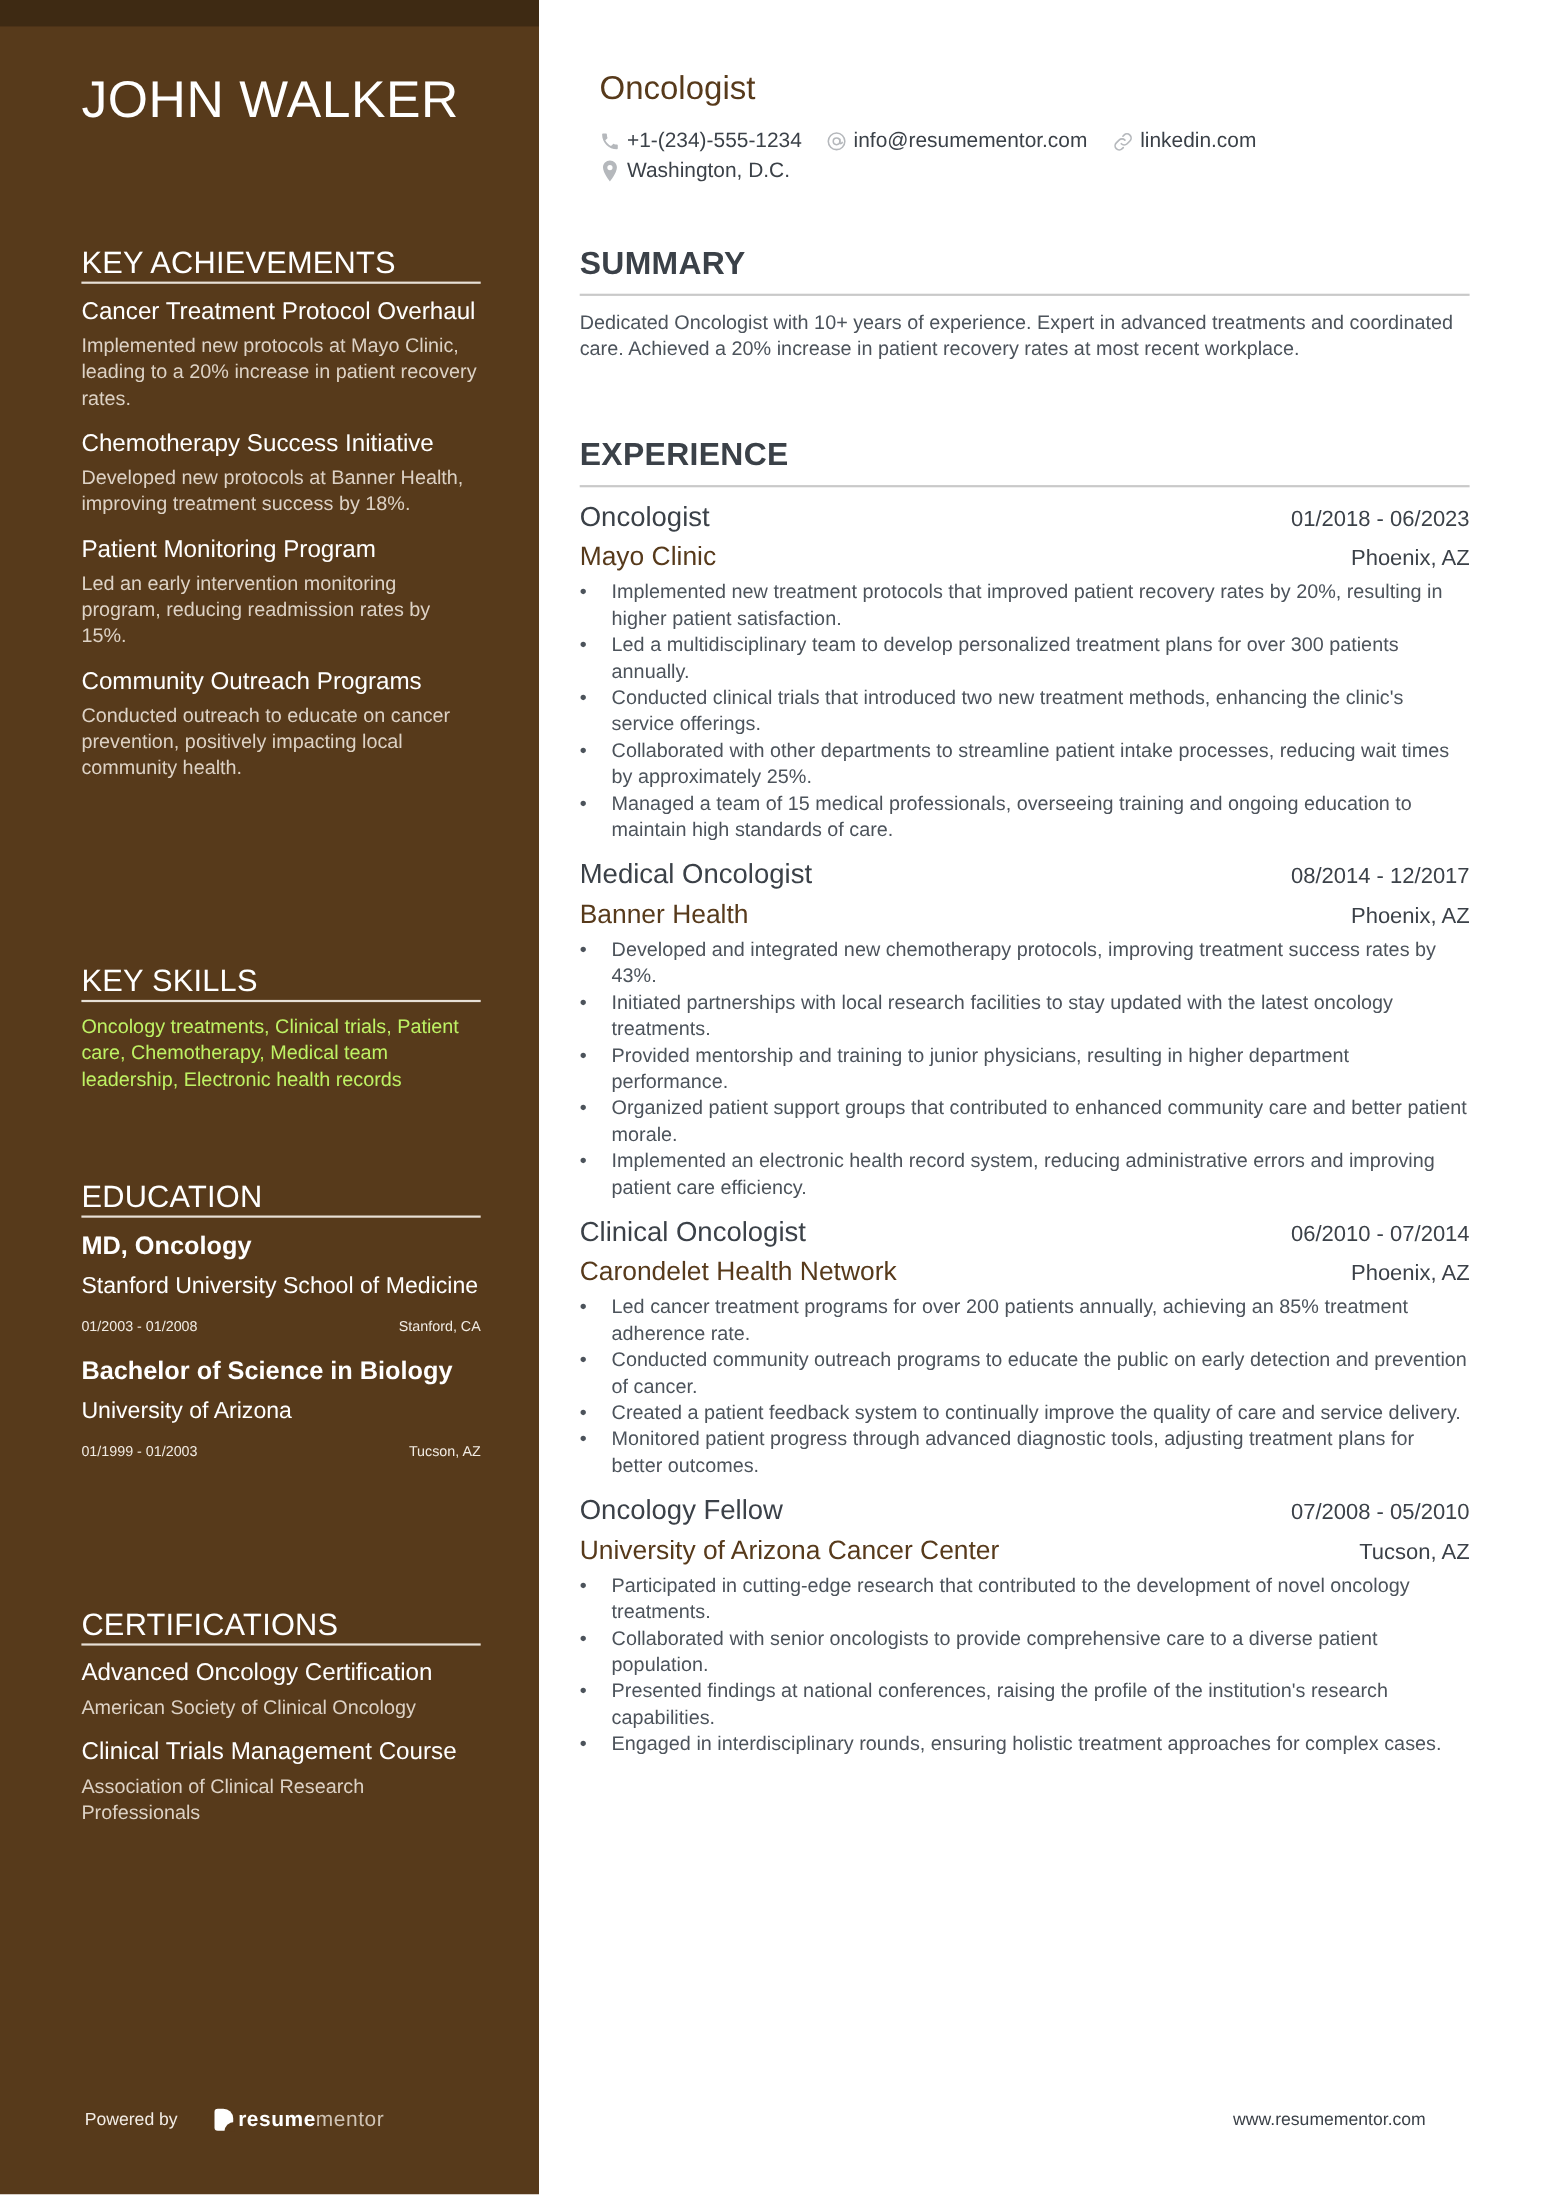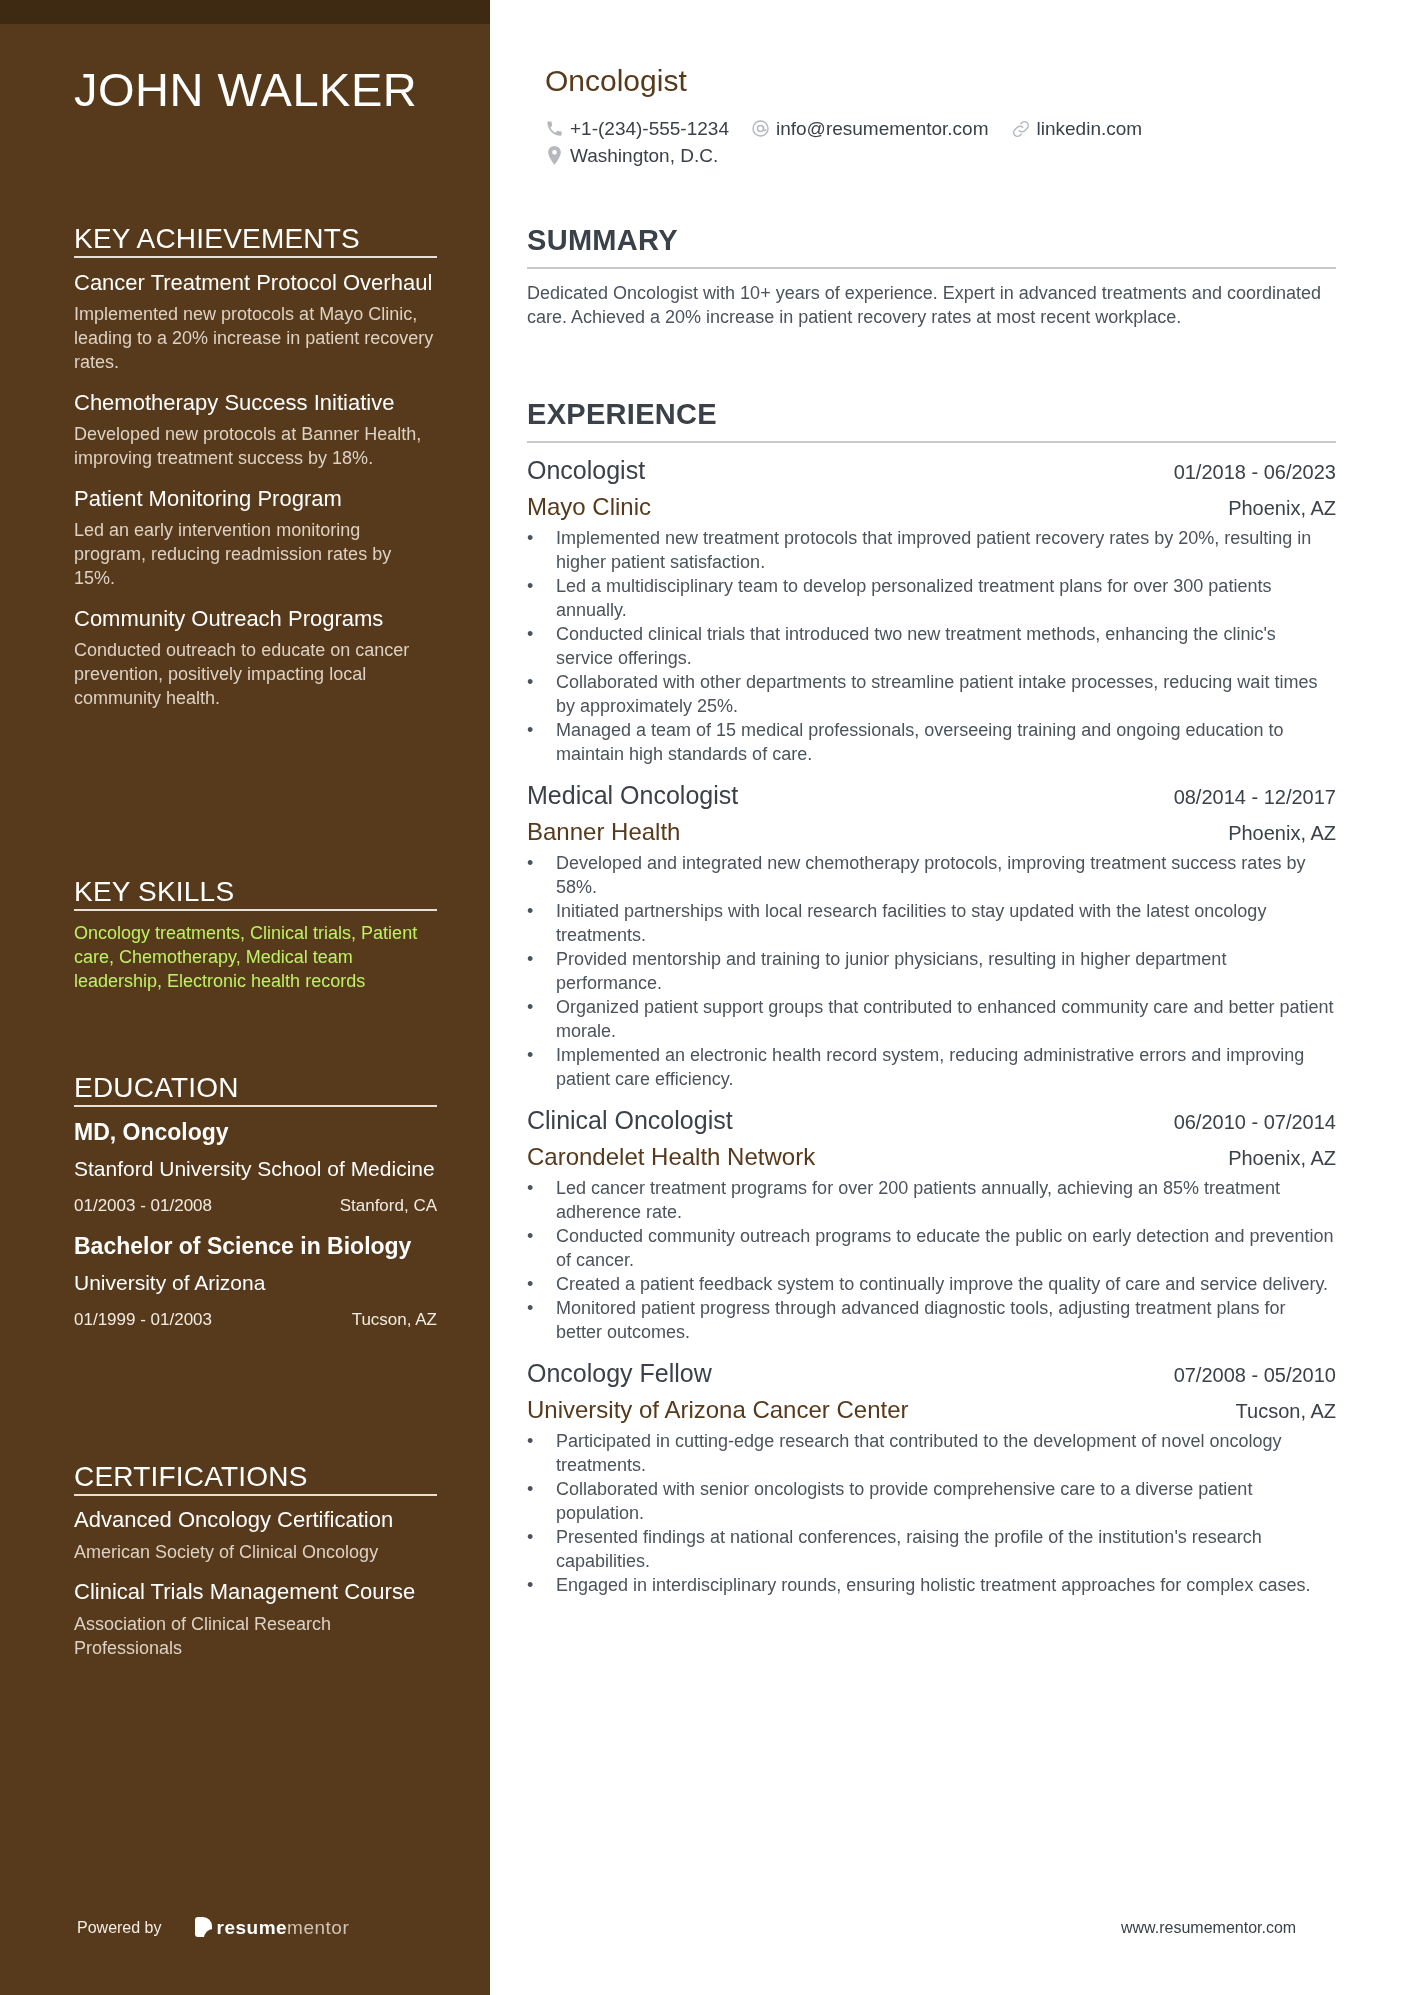--- a/index.html
+++ b/index.html
@@ -15,21 +15,21 @@
   .sb-section { position: absolute; left: 0; width: 363px; }
   .sb-heading { font-size: 28px; font-weight: 400; letter-spacing: 0.2px; line-height: 34px; border-bottom: 2px solid #e8e0d6; margin-bottom: 10px; }
 
   .ach-title { font-size: 22px; line-height: 29px; color: #ffffff; margin-top: 4px; }
   .ach-desc { font-size: 18px; line-height: 24px; color: #ddd2c5; margin-top: 5px; margin-bottom: 14px; }
 
   .skills-text { font-size: 18px; line-height: 24px; color: #bef264; margin-top: 4px; }
 
   .edu-degree { font-size: 23px; line-height: 30px; font-weight: 700; color: #ffffff; margin-top: 6px; }
   .edu-school { font-size: 21px; line-height: 28px; color: #ffffff; margin-top: 8px; }
-  .edu-meta { display: flex; justify-content: space-between; font-size: 17px; line-height: 26px; color: #f1ebe3; margin-top: 10px; margin-bottom: 12px; align-items: flex-end; }
+  .edu-meta { display: flex; justify-content: space-between; font-size: 13px; line-height: 26px; color: #f1ebe3; margin-top: 10px; margin-bottom: 12px; align-items: flex-end; }
 
   .cert-title { font-size: 22px; line-height: 28px; color: #ffffff; margin-top: 6px; }
   .cert-issuer { font-size: 18px; line-height: 24px; color: #ddd2c5; margin-top: 6px; margin-bottom: 14px; }
 
   .powered { position: absolute; left: 77px; top: 1917px; display: flex; align-items: center; font-size: 16px; color: #f3ede6; }
   .powered .brand { display: flex; margin-left: 33px; font-size: 19px; font-weight: 700; letter-spacing: 0.5px; }
   .brand-logo { width: 17px; height: 20px; background: #ffffff; border-radius: 3px 9px 3px 3px; margin-right: 5px; position: relative; }
   .brand-logo::after { content: ""; position: absolute; right: -1px; bottom: -1px; width: 9px; height: 9px; background: #573a1b; border-radius: 9px 0 0 0; }
   .brand .b1 { color: #ffffff; }
   .brand .b2 { color: #cfc3b5; font-weight: 400; }
@@ -200,21 +200,21 @@
     <div class="exp" style="margin-top:13px;">
       <div class="exp-row1">
         <span class="exp-role">Medical Oncologist</span>
         <span class="exp-dates">08/2014 - 12/2017</span>
       </div>
       <div class="exp-row2">
         <span class="exp-company">Banner Health</span>
         <span class="exp-loc">Phoenix, AZ</span>
       </div>
       <ul class="bullets">
-        <li>Developed and integrated new chemotherapy protocols, improving treatment success rates by 58%.</li>
+        <li>Developed and integrated new chemotherapy protocols, improving treatment success rates by 43%.</li>
         <li>Initiated partnerships with local research facilities to stay updated with the latest oncology treatments.</li>
         <li>Provided mentorship and training to junior physicians, resulting in higher department performance.</li>
         <li>Organized patient support groups that contributed to enhanced community care and better patient morale.</li>
         <li>Implemented an electronic health record system, reducing administrative errors and improving patient care efficiency.</li>
       </ul>
     </div>
 
     <div class="exp" style="margin-top:13px;">
       <div class="exp-row1">
         <span class="exp-role">Clinical Oncologist</span>

